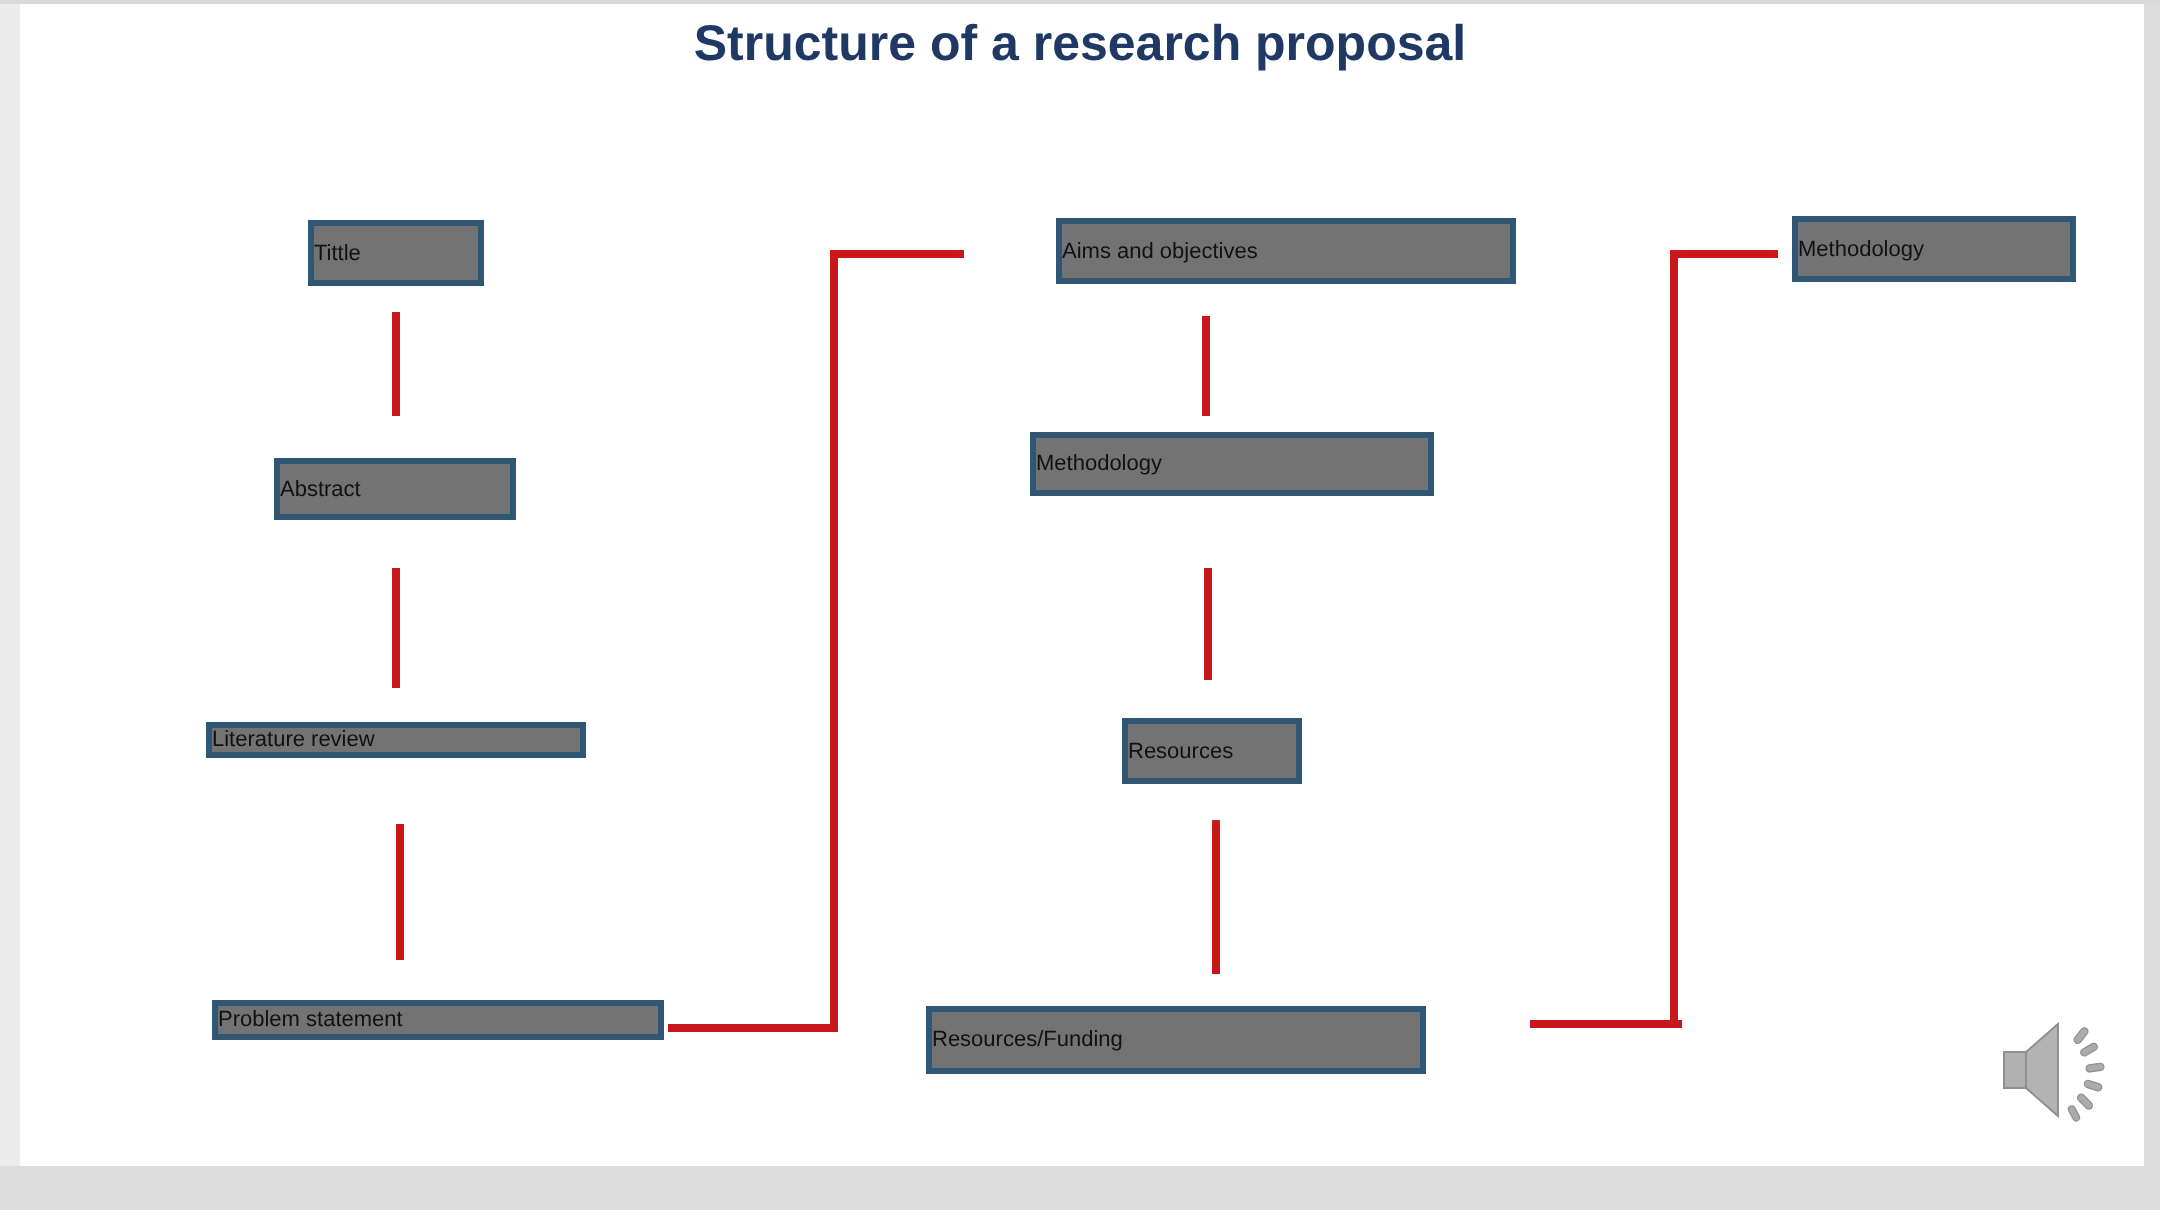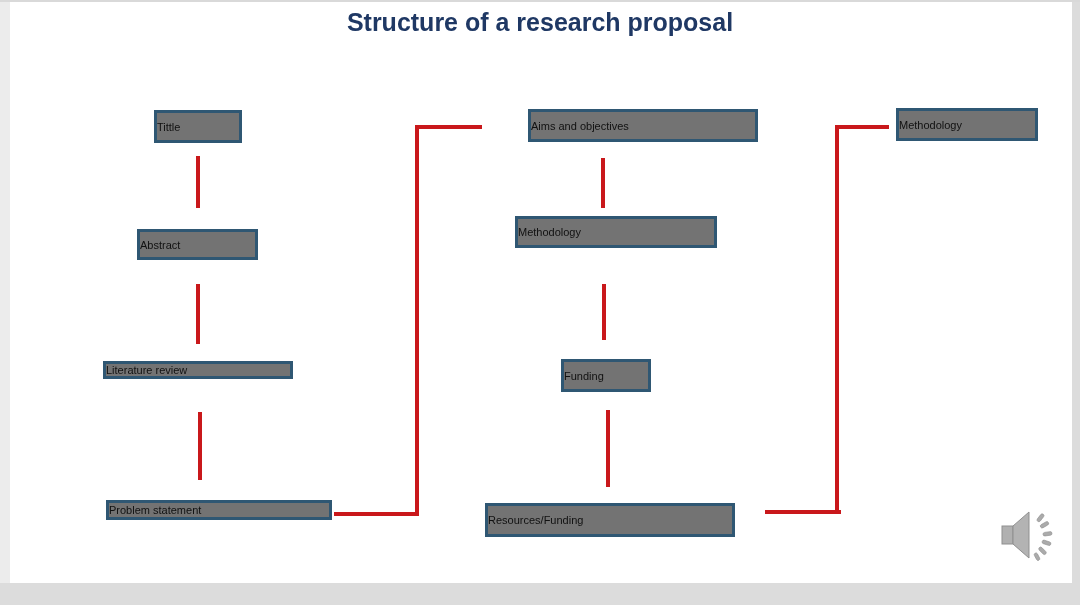--- a/index.html
+++ b/index.html
@@ -27,21 +27,21 @@
   }
   
   .n-tittle{left:154px;top:110px;width:88px;height:33px;}
   .n-abstract{left:137px;top:229px;width:121px;height:31px;}
   .n-litreview{left:103px;top:361px;width:190px;height:18px;}
   .n-problem{left:106px;top:500px;width:226px;height:20px;}
   
   .n-aims{left:488px;top:109px;width:230px;height:33px;margin-left:40px;}
   .n-method{left:515px;top:216px;width:202px;height:32px;}
   .n-timeline{left:561px;top:359px;width:90px;height:33px;}
-  .n-resources{left:485px;top:503px;width:250px;height:34px;}
+  .n-resources{left:463px;top:503px;width:250px;height:34px;}
   
   .n-references{left:896px;top:108px;width:142px;height:33px;}
 
   .conn{position:absolute;background:#c9181b;}
   
   .c-v1{left:196px;top:156px;width:4px;height:52px;}
   .c-v2{left:196px;top:284px;width:4px;height:60px;}
   .c-v3{left:198px;top:412px;width:4px;height:68px;}
   
   .c-v4{left:601px;top:158px;width:4px;height:50px;}
@@ -96,21 +96,21 @@
   <span>Problem statement</span>
 </div>
 
 <div class="node n-aims">
   <span>Aims and objectives</span>
 </div>
 <div class="node n-method">
   <span>Methodology</span>
 </div>
 <div class="node n-timeline">
-  <span>Funding</span>
+  <span>Resources</span>
 </div>
 <div class="node n-resources">
   <span>Resources/Funding</span>
 </div>
 
 <div class="node n-references">
   <span>Methodology</span>
 </div>
 
 <div class="audio-icon">

